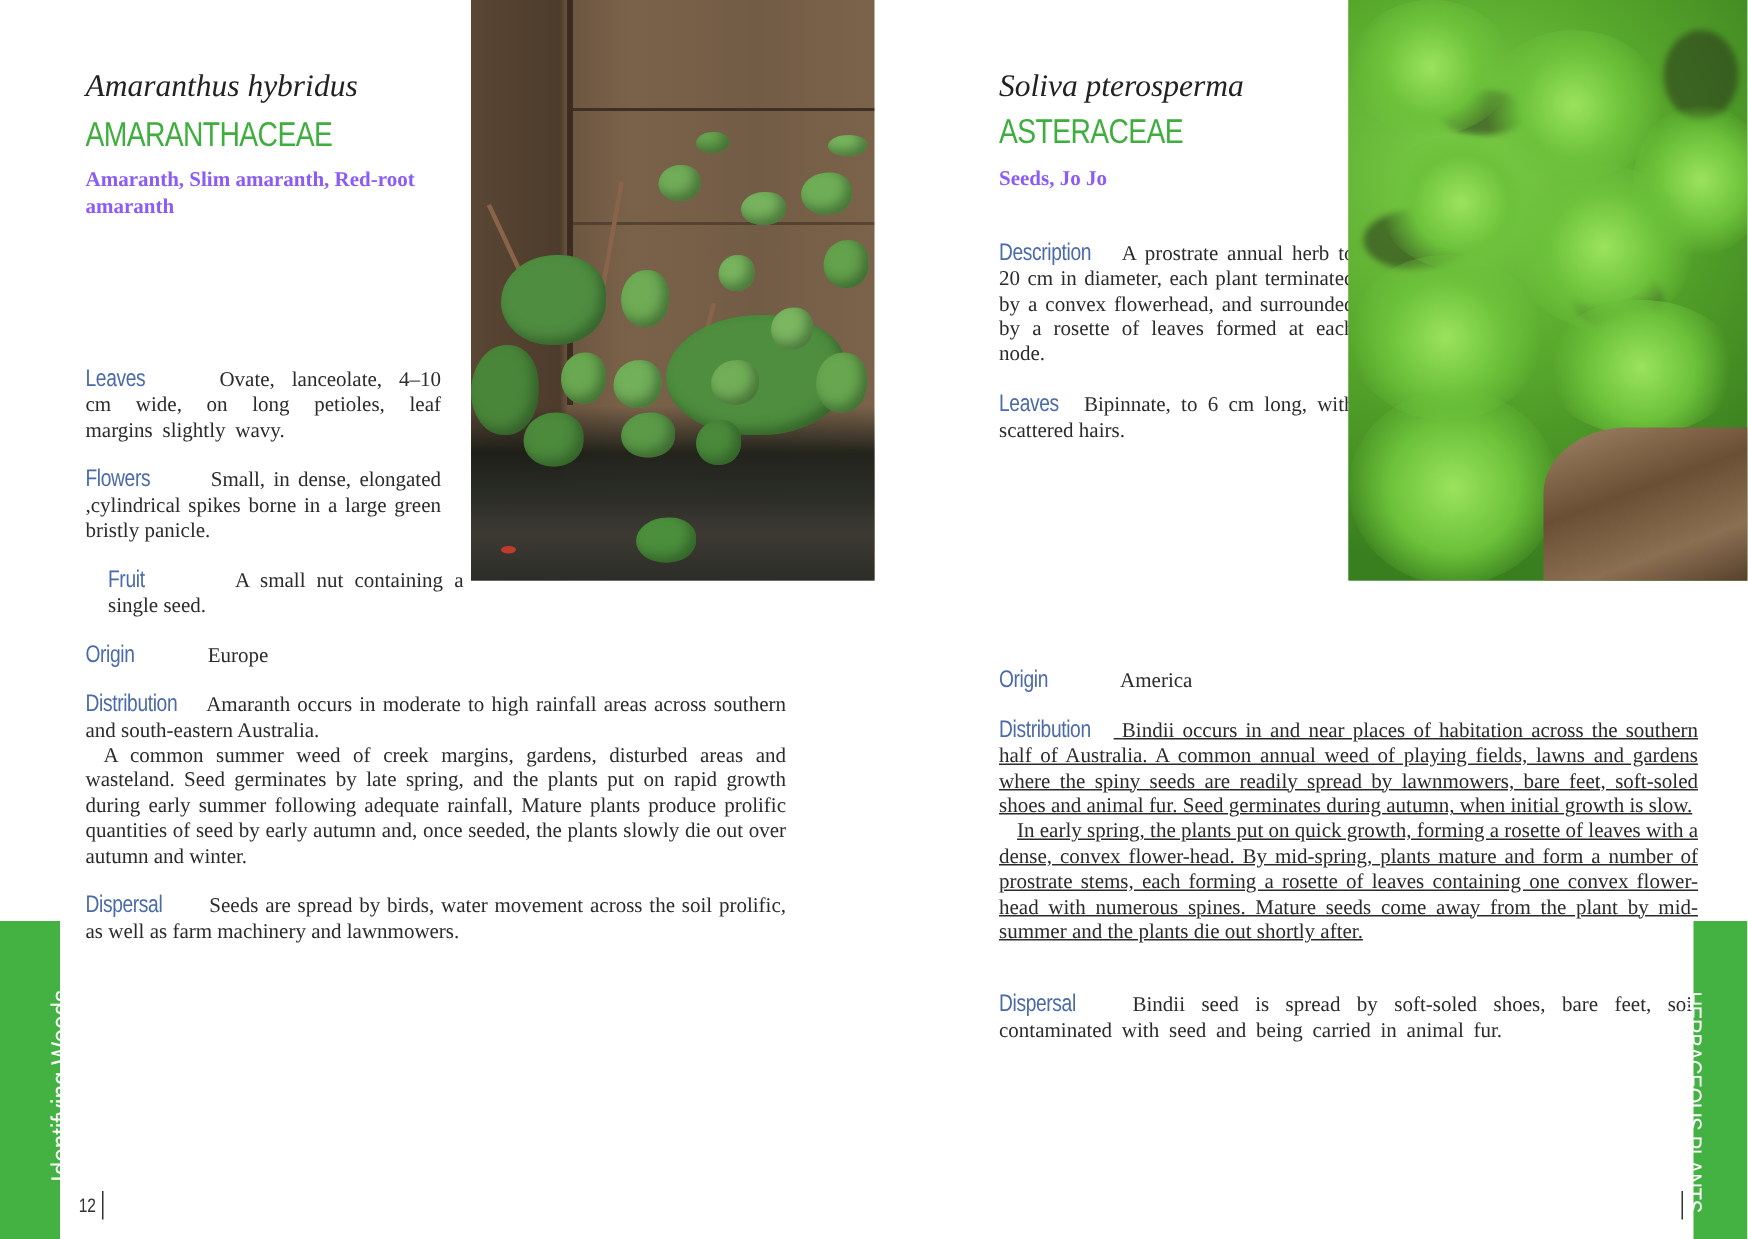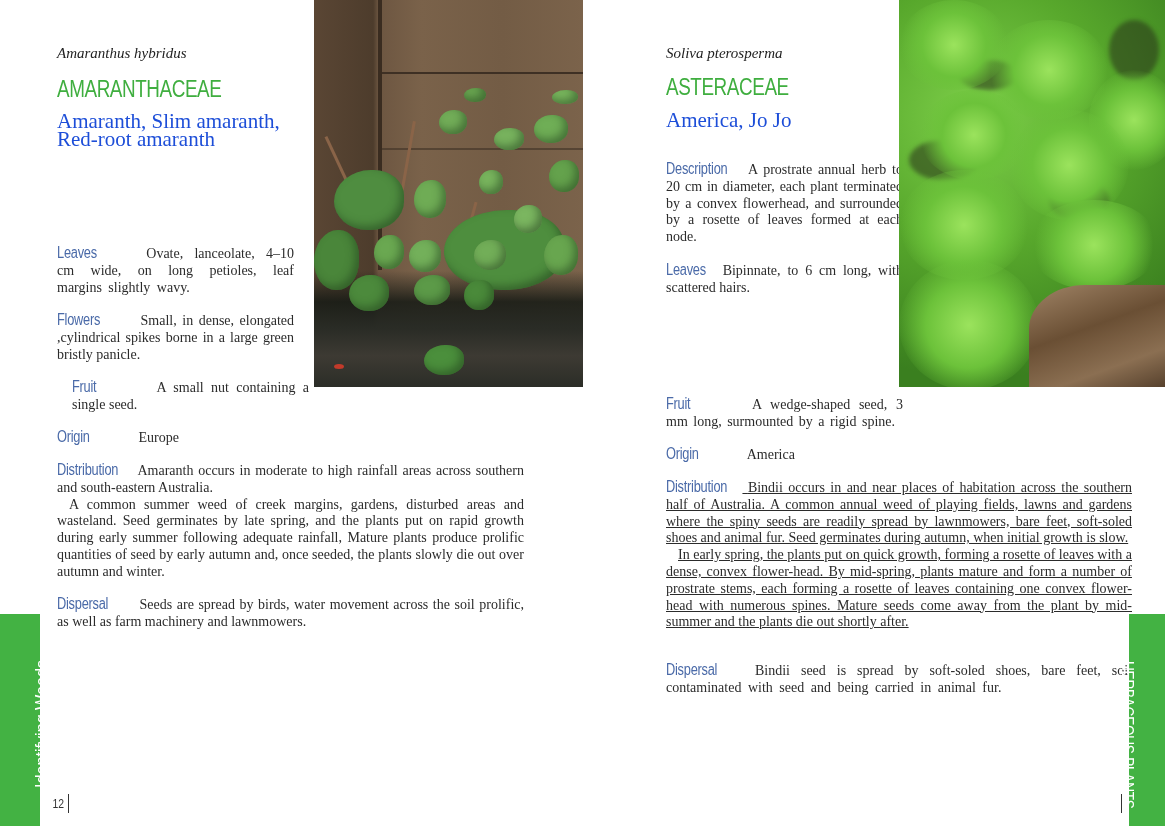--- a/index.html
+++ b/index.html
@@ -3,23 +3,23 @@
 <meta charset="utf-8">
 <style>
   * { box-sizing: border-box; margin: 0; padding: 0; }
   html, body { width: 1165px; height: 826px; background: #ffffff; overflow: hidden; }
   body { position: relative; font-family: "Liberation Serif", "DejaVu Serif", serif; color: #2b2b2b; }
 
   .page { position: absolute; top: 0; height: 826px; }
   .page-left { left: 0; width: 583px; }
   .page-right { left: 607px; width: 582px; }
 
-  .sci-name { position: absolute; font-style: italic; font-size: 15px; color: #222; }
+  .sci-name { position: absolute; font-style: italic; font-size: 21px; color: #222; }
   .family { position: absolute; font-family: "Liberation Sans", "DejaVu Sans", sans-serif; font-size: 23px; color: #3fae3f; letter-spacing: -0.5px; transform: scaleX(0.82); transform-origin: left top; font-weight: normal; }
-  .common { position: absolute; font-weight: normal; font-size: 21px; line-height: 18px; color: #1d4ed8; }
+  .common { position: absolute; font-weight: bold; font-size: 14px; line-height: 18px; color: #8b5cf6; }
 
   .section { position: absolute; font-size: 14px; line-height: 16.8px; text-align: justify; color: #2b2b2b; }
   .section p { margin: 0; }
   .section p.indent { text-indent: 12px; }
   .label { font-family: "Liberation Sans", "DejaVu Sans", sans-serif; font-size: 16px; color: #4a6aa8; display: inline-block; transform: scaleX(0.8); transform-origin: left bottom; letter-spacing: -0.3px; }
 
   .photo { position: absolute; overflow: hidden; }
   .photo-amaranth {
     left: 314px; top: 0; width: 269px; height: 387px;
     background:
@@ -132,37 +132,33 @@
   <div class="leaf" style="left:100px; top:275px; width:36px; height:30px; background:#5c9a48;"></div>
   <div class="leaf" style="left:150px; top:280px; width:30px; height:30px; background:#4a8a3a;"></div>
   <div class="leaf" style="left:110px; top:345px; width:40px; height:30px; background:#4b8f3c;"></div>
   <div style="position:absolute; left:20px; top:364px; width:10px; height:5px; background:#c23a2a; border-radius:50%;"></div>
 </div>
 
 <div class="page page-right">
 
   <div class="sci-name" style="left:59px; top:45px;">Soliva pterosperma</div>
   <div class="family" style="left:59px; top:74px;">ASTERACEAE</div>
-  <div class="common" style="left:59px; top:111px; width:230px;">America, Jo Jo</div>
+  <div class="common" style="left:59px; top:111px; width:230px;">Seeds, Jo Jo</div>
 
   <div class="section" style="left:59px; top:161px; width:237px;">
     <span class="label">Description</span>
     <span>A prostrate annual herb to 20 cm in diameter, each plant terminated by a convex flowerhead, and surrounded by a rosette of leaves formed at each node.</span>
   </div>
 
   <div class="section" style="left:59px; top:262px; width:237px;">
     <span class="label">Leaves</span>
     <span>Bipinnate, to 6 cm long, with scattered hairs.</span>
   </div>
 
 
-  <div class="section" style="left:59px; top:396px; width:237px; word-spacing:2px;">
-    <span class="label" style="width:78px;">Fruit</span>
-    <span>A wedge-shaped seed, 3 mm long, surmounted by a rigid spine.</span>
-  </div>
 
   <div class="section" style="left:59px; top:446px; width:237px;">
     <span class="label" style="width:78px;">Origin</span>
     <span>America</span>
   </div>
 
   <div class="section" style="left:59px; top:479px; width:466px;text-decoration:underline;">
     <p>
       <span class="label">Distribution</span>
       <span>Bindii occurs in and near places of habitation across the southern half of Australia. A common annual weed of playing fields, lawns and gardens where the spiny seeds are readily spread by lawnmowers, bare feet, soft-soled shoes and animal fur. Seed germinates during autumn, when initial growth is slow.</span>

